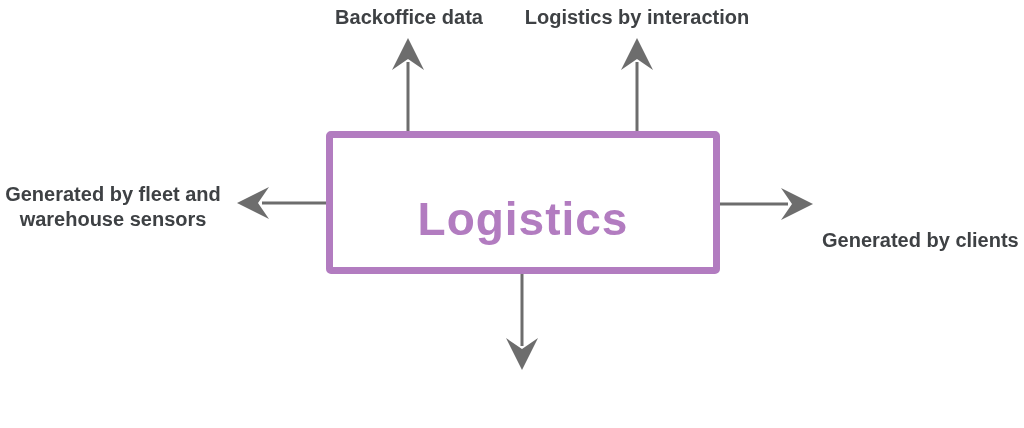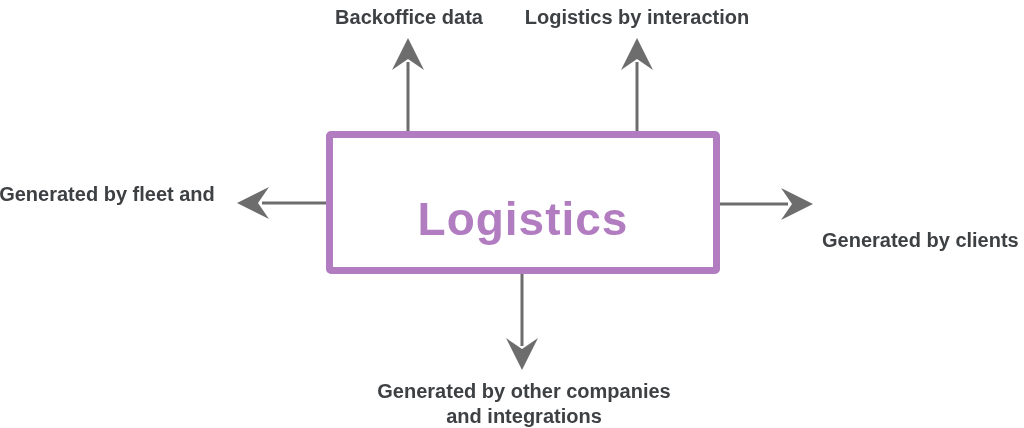--- a/index.html
+++ b/index.html
@@ -61,21 +61,21 @@
     color:var(--text-gray);
     font-size:20px;
     font-weight:700;
     line-height:25px;
     white-space:nowrap;
     text-align:center;
   }
   .label.centered{transform:translateX(-50%);}
   .lbl-top-left{left:409px;top:5px;text-align:right;}
   .lbl-top-right{left:637px;top:5px;}
-  .lbl-left{left:107px;top:182px;}
+  .lbl-left{left:113px;top:182px;}
   .lbl-right{left:822px;top:192px;text-align:left;margin-top:36px;}
   .lbl-bottom{left:524px;top:379px;}
 </style>
 </head>
 <body>
 
 <div class="canvas">
 
   <svg class="arrow-layer" viewBox="0 0 1024 428" aria-hidden="true">
 
@@ -108,22 +108,19 @@
   <div class="center-box">
     <div class="center-title">Logistics</div>
   </div>
 
   <div class="label centered lbl-top-left">Backoffice data</div>
 
   <div class="label centered lbl-top-right">Logistics by interaction</div>
 
   <div class="label centered lbl-left">
     <div>Generated by fleet and</div>
+    <div>warehouse sensors</div>
   </div>
 
   <div class="label lbl-right">Generated by clients</div>
 
-  <div class="label centered lbl-bottom">
-    <div>Generated by other companies</div>
-    <div>and integrations</div>
-  </div>
 
 </div>
 
 </body></html>

